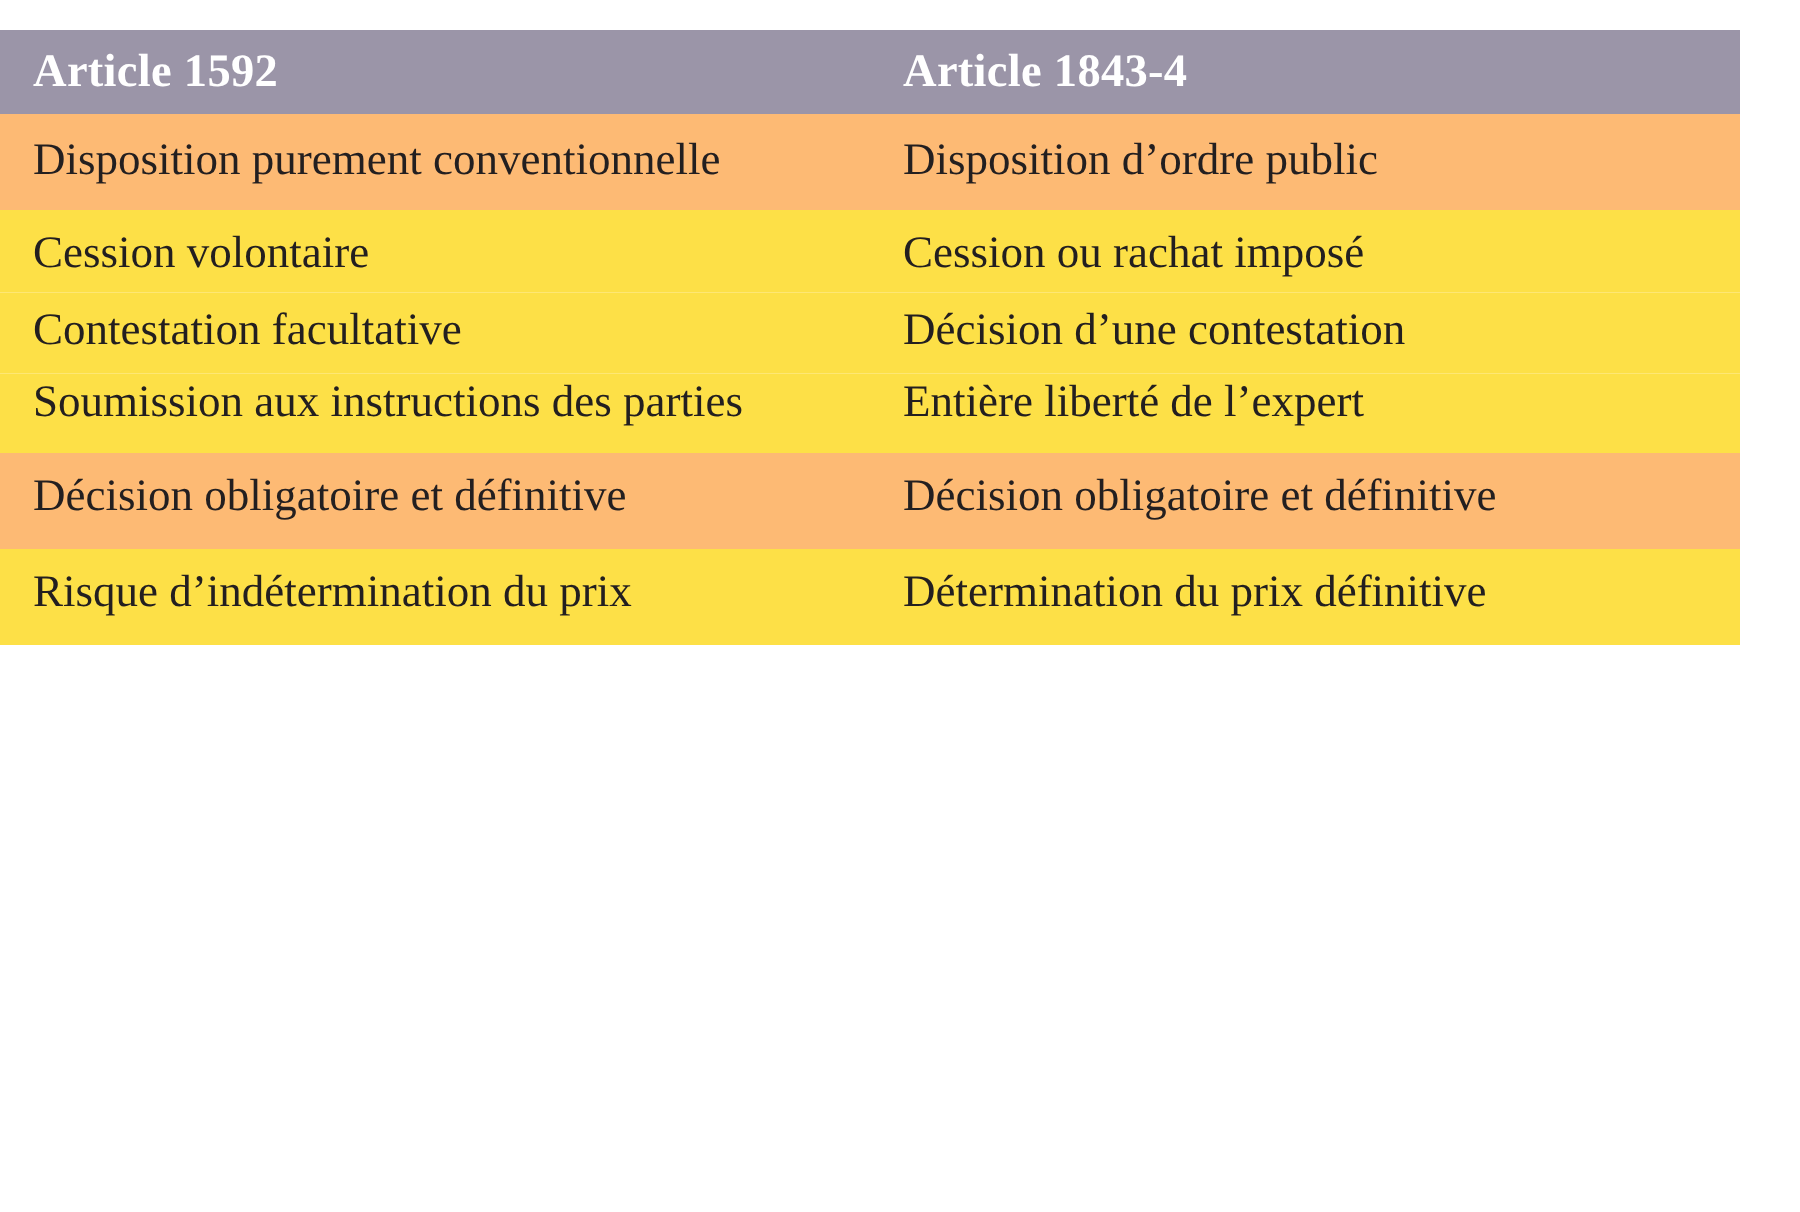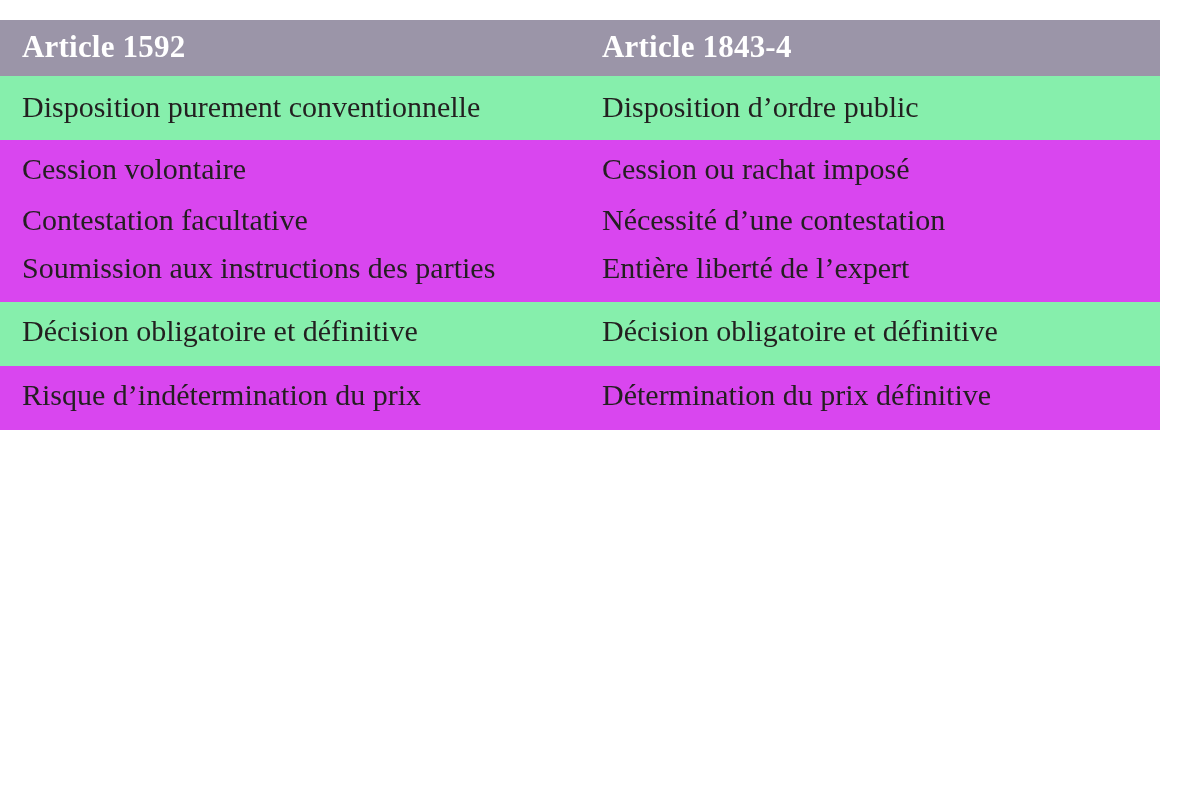--- a/index.html
+++ b/index.html
@@ -42,24 +42,24 @@
     line-height: 1.1;
   }
   tbody td {
     font-size: 30px;
     line-height: 1.28;
     padding: 9px 16px 10px 22px;
     vertical-align: middle;
     color: #231f20;
   }
   tbody tr.shade td {
-    background: #d946ef;
+    background: #fde047;
   }
   tbody tr.plain td {
-    background: #86efac;
+    background: #fdba74;
   }
   td.mid {
     vertical-align: middle;
   }
   .it {
     font-style: italic;
   }
   
   tr.r1 td { padding-top: 12px; padding-bottom: 14px; }
   tr.r2 td { padding-top: 10px; padding-bottom: 6px; }
@@ -88,21 +88,21 @@
       <tr class="plain r1">
         <td class="mid">Disposition purement conventionnelle</td>
         <td class="mid">Disposition d’ordre public</td>
       </tr>
       <tr class="shade r2">
         <td class="mid">Cession volontaire</td>
         <td class="mid">Cession ou rachat imposé</td>
       </tr>
       <tr class="shade r3">
         <td class="mid">Contestation facultative</td>
-        <td class="mid">Nécessité d’une contestation</td>
+        <td class="mid">Décision d’une contestation</td>
       </tr>
       <tr class="shade r5">
         <td class="mid">Soumission aux instructions des parties</td>
         <td class="mid">Entière liberté de l’expert</td>
       </tr>
       <tr class="plain r6">
         <td class="mid">Décision obligatoire et définitive</td>
         <td class="mid">Décision obligatoire et définitive</td>
       </tr>
       <tr class="shade r7">

